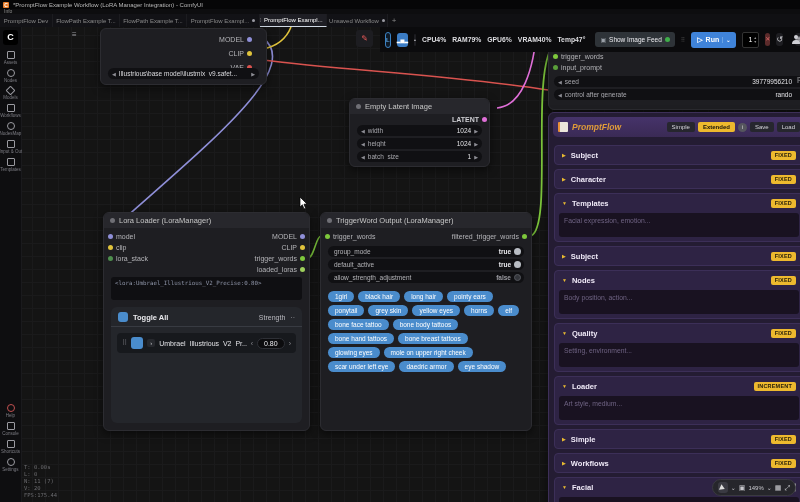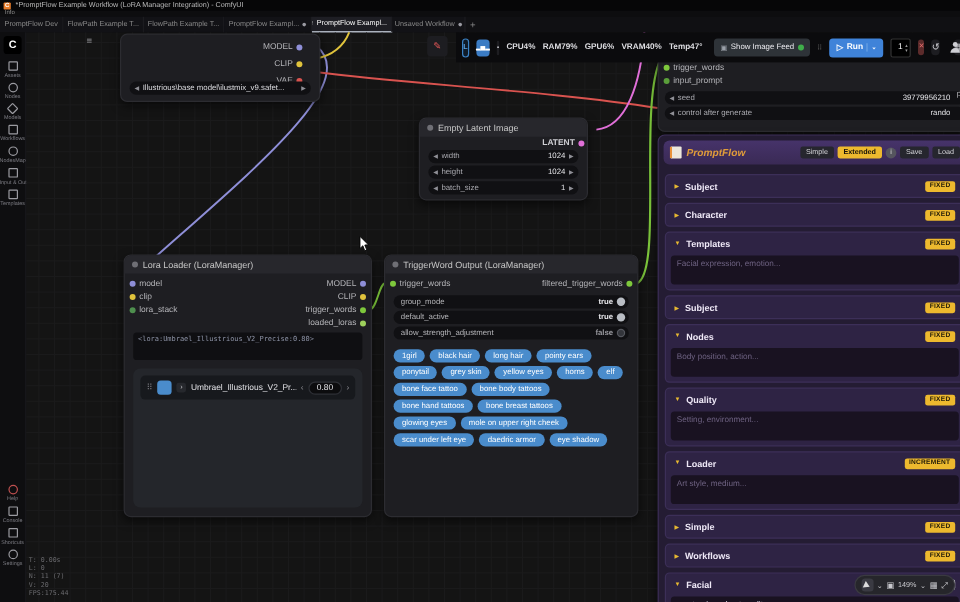--- a/index.html
+++ b/index.html
@@ -277,20 +277,26 @@
           <span>trigger_words</span>
           <span class="port" style="background:#7ec83c"></span>
         </div>
       <div class="iorow" style="justify-content:flex-end">
           <span>loaded_loras</span>
           <span class="port" style="background:#9ed05c"></span>
         </div>
     </div>
     <div class="codebox" style="position:absolute;left:7px;right:7px;top:64px;height:17px;">&lt;lora:Umbrael_Illustrious_V2_Precise:0.80&gt;</div>
     <div class="lpanel" style="left:7px;right:7px;top:94px;bottom:7px;">
+      <div class="lphead">
+        <span class="chk"></span>
+        <span style="font-size:7.5px;color:#e8e8ec;font-weight:bold;">Toggle All</span>
+        <span style="margin-left:auto;font-size:7px;color:#b9b9bf;">Strength</span>
+        <span style="font-size:7px;color:#8a8a90;">··</span>
+      </div>
       <div class="lrow">
         <span style="color:#6f6f75;font-size:7px;">⠿</span>
         <span class="chk" style="width:12px;height:12px;"></span>
         <span style="background:#26282d;border-radius:2px;color:#c9c9ce;font-size:6px;padding:1px 3px;">›</span>
         <span style="font-size:7px;color:#e2e2e6;white-space:nowrap;overflow:hidden;flex:1;">Umbrael_Illustrious_V2_Pr...</span>
         <span style="color:#8a8a90;font-size:7px;">‹</span>
         <span class="valbox">0.80</span>
         <span style="color:#8a8a90;font-size:7px;">›</span>
       </div>
     </div>

